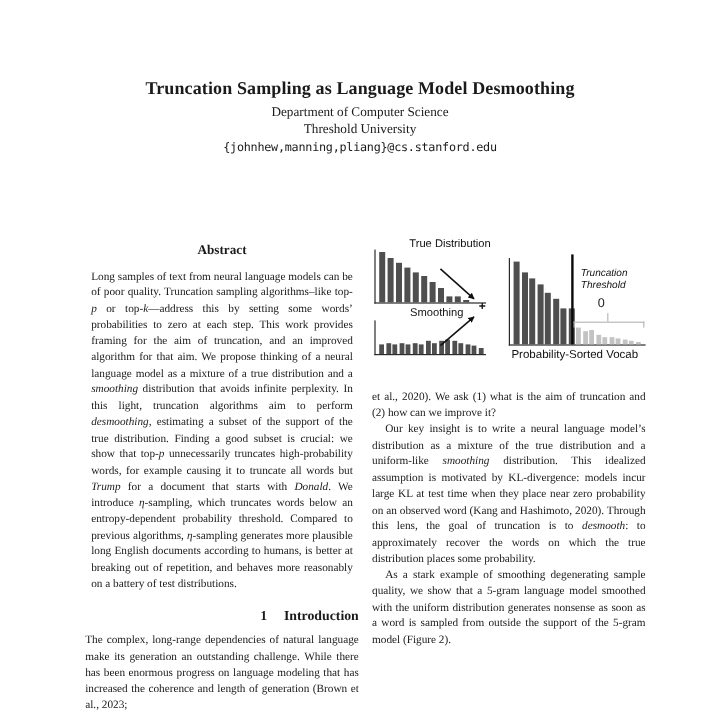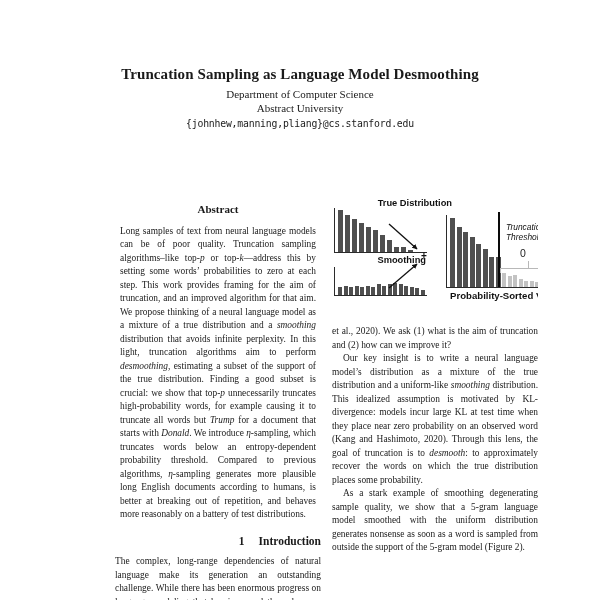--- a/index.html
+++ b/index.html
@@ -10,21 +10,21 @@
   .page{position:absolute;inset:0;background:#fff;}
 
   
   .header{position:absolute;top:66px;left:0;right:0;text-align:center;}
   .title{font-size:15px;font-weight:bold;letter-spacing:.1px;}
   .authors{margin-top:19px;display:flex;justify-content:center;gap:34px;font-size:11.5px;font-weight:bold;}
   .affil{margin-top:4px;font-size:11px;line-height:14px;}
   .email{margin-top:3px;font-size:9.8px;font-family:"DejaVu Sans Mono", monospace;letter-spacing:-0.2px;}
 
   
-  .columns{position:absolute;top:196px;left:71px;right:62px;bottom:0;display:flex;gap:11px;overflow:hidden;margin-left:44px;}
+  .columns{position:absolute;top:196px;left:71px;right:62px;bottom:0;display:flex;gap:11px;overflow:hidden;}
   .col{width:50%;overflow:hidden;font-size:9.4px;line-height:13.5px;text-align:justify;}
   .it{font-style:italic;}
 
   .abs-heading{text-align:center;font-weight:bold;font-size:11px;margin:7px 0 8px 0;}
   .abstract-text{padding:0 5px;font-family:Liberation Serif, serif;}
   .sec-heading{font-size:11.5px;font-weight:bold;margin:13px 0 7px 0;text-align:right;}
   .sec-num{margin-right:14px;}
   .para{margin:0;}
   .para.indent{text-indent:11px;}
 
@@ -40,21 +40,21 @@
 
   .true-chart{left:2px;top:10px;width:92px;height:44px;}
   .true-bars{left:3px;bottom:0;height:42px;}
   .smooth-chart{left:2px;top:69px;width:92px;height:28px;}
   .smooth-bars{left:3px;bottom:0;height:26px;}
   .neural-chart{left:114px;top:17px;width:114px;height:72px;}
   .neural-dark-bars{left:3px;bottom:0;height:69px;}
   .neural-light-bars{left:55px;bottom:0;height:69px;}
   .threshold-line{position:absolute;left:51px;top:-3px;width:1.6px;height:75px;background:#0a0a0a;}
 
-  .fig-label{position:absolute;font-weight:bold;font-size:9.3px;line-height:10px;text-align:right;color:#111;}
+  .fig-label{position:absolute;font-weight:normal;font-size:9.3px;line-height:10px;text-align:center;color:#111;}
   .lbl-true{left:10px;top:0;width:110px;}
   .lbl-smooth{left:14px;top:57px;width:80px;}
   .lbl-neural{left:110px;top:1px;width:120px;}
   .lbl-thresh{left:174px;top:24px;width:56px;font-weight:normal;font-style:italic;font-size:8.4px;line-height:10px;text-align:left;}
   .zero-label{position:absolute;left:183px;top:49px;width:16px;text-align:center;font-size:10.5px;color:#222;font-family:"Liberation Sans", sans-serif;}
   .bracket{position:absolute;left:168px;top:70px;width:57px;height:4px;border:1px solid var(--bracket,#b8b8b8);border-bottom:none;}
   .bracket-stem{position:absolute;left:196px;top:63px;width:1px;height:7px;background:var(--bracket,#b8b8b8);}
   .xlabel{left:106px;top:93px;width:126px;font-size:9.6px;}
   .plus{position:absolute;left:89px;top:51px;font-family:"Liberation Sans", sans-serif;font-weight:bold;font-size:10px;color:#111;}
   .arrows{position:absolute;left:0;top:0;width:228px;height:114px;}
@@ -63,21 +63,21 @@
   .after-fig{margin-top:13px;}
 </style>
 </head>
 <body>
 
 <div class="page">
 
   <div class="header">
     <div class="title">Truncation Sampling as Language Model Desmoothing</div>
     <div class="affil">Department of Computer Science</div>
-    <div class="affil" style="margin-top:0;">Abstract University</div>
+    <div class="affil" style="margin-top:0;">Threshold University</div>
     <div class="email">{johnhew,manning,pliang}@cs.stanford.edu</div>
   </div>
 
   <div class="columns">
 
     <div class="col">
       <div class="abs-heading">Abstract</div>
       <div class="abstract-text para"><span>Long samples of text from neural language models can be of poor quality. Truncation sampling algorithms–like top-</span><span class="it">p</span><span> or top-</span><span class="it">k</span><span>—address this by setting some words’ probabilities to zero at each step. This work provides framing for the aim of truncation, and an improved algorithm for that aim. We propose thinking of a neural language model as a mixture of a true distribution and a </span><span class="it">smoothing</span><span> distribution that avoids infinite perplexity. In this light, truncation algorithms aim to perform </span><span class="it">desmoothing</span><span>, estimating a subset of the support of the true distribution. Finding a good subset is crucial: we show that top-</span><span class="it">p</span><span> unnecessarily truncates high-probability words, for example causing it to truncate all words but </span><span class="it">Trump</span><span> for a document that starts with </span><span class="it">Donald</span><span>. We introduce </span><span class="it">η</span><span>-sampling, which truncates words below an entropy-dependent probability threshold. Compared to previous algorithms, </span><span class="it">η</span><span>-sampling generates more plausible long English documents according to humans, is better at breaking out of repetition, and behaves more reasonably on a battery of test distributions.</span></div>
       <div class="sec-heading">
         <span class="sec-num">1</span><span>Introduction</span>

